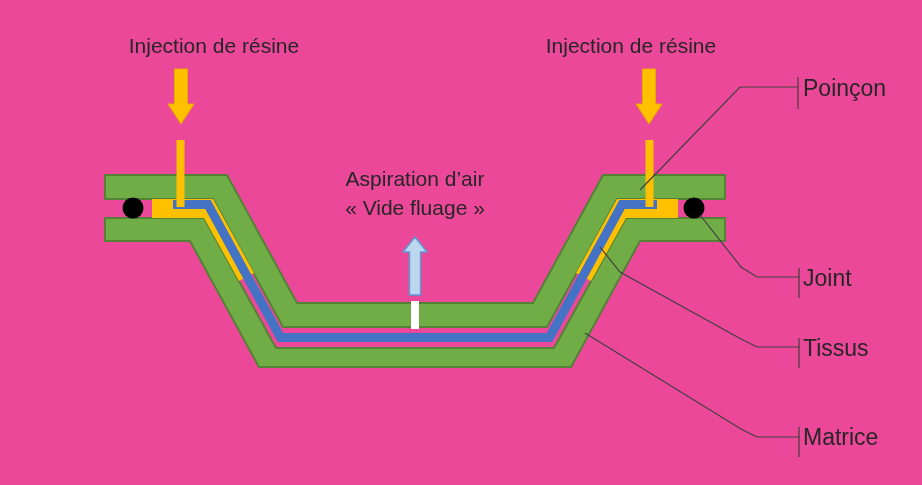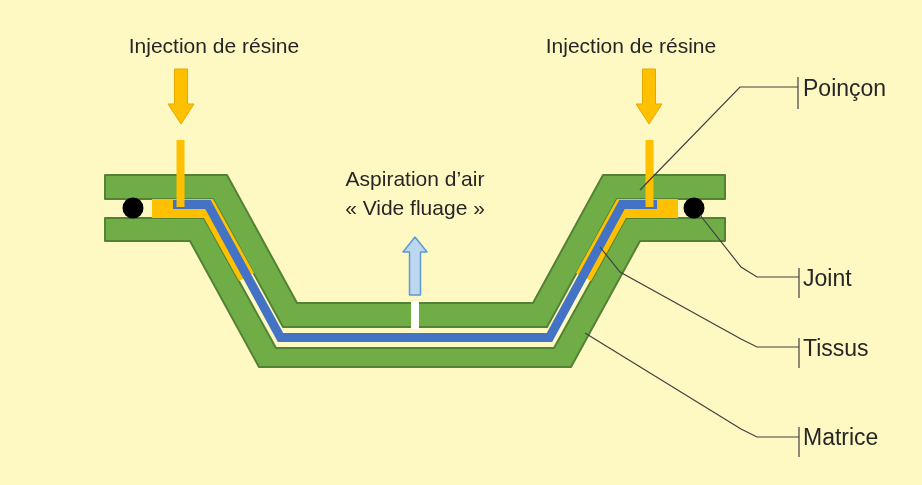--- a/index.html
+++ b/index.html
@@ -4,21 +4,21 @@
 <style>
   html, body {
     margin: 0;
     padding: 0;
     background: #FFFFFF;
   }
   .stage {
     position: relative;
     width: 922px;
     height: 485px;
-    background: #fef9c3;
+    background: #ec4899;
     overflow: hidden;
     font-family: "Liberation Sans", sans-serif;
   }
   svg { display: block; }
   .ann-text {
     font-family: "Liberation Sans", sans-serif;
     font-size: 21px;
   }
   .callout-text {
     font-family: "Liberation Sans", sans-serif;

